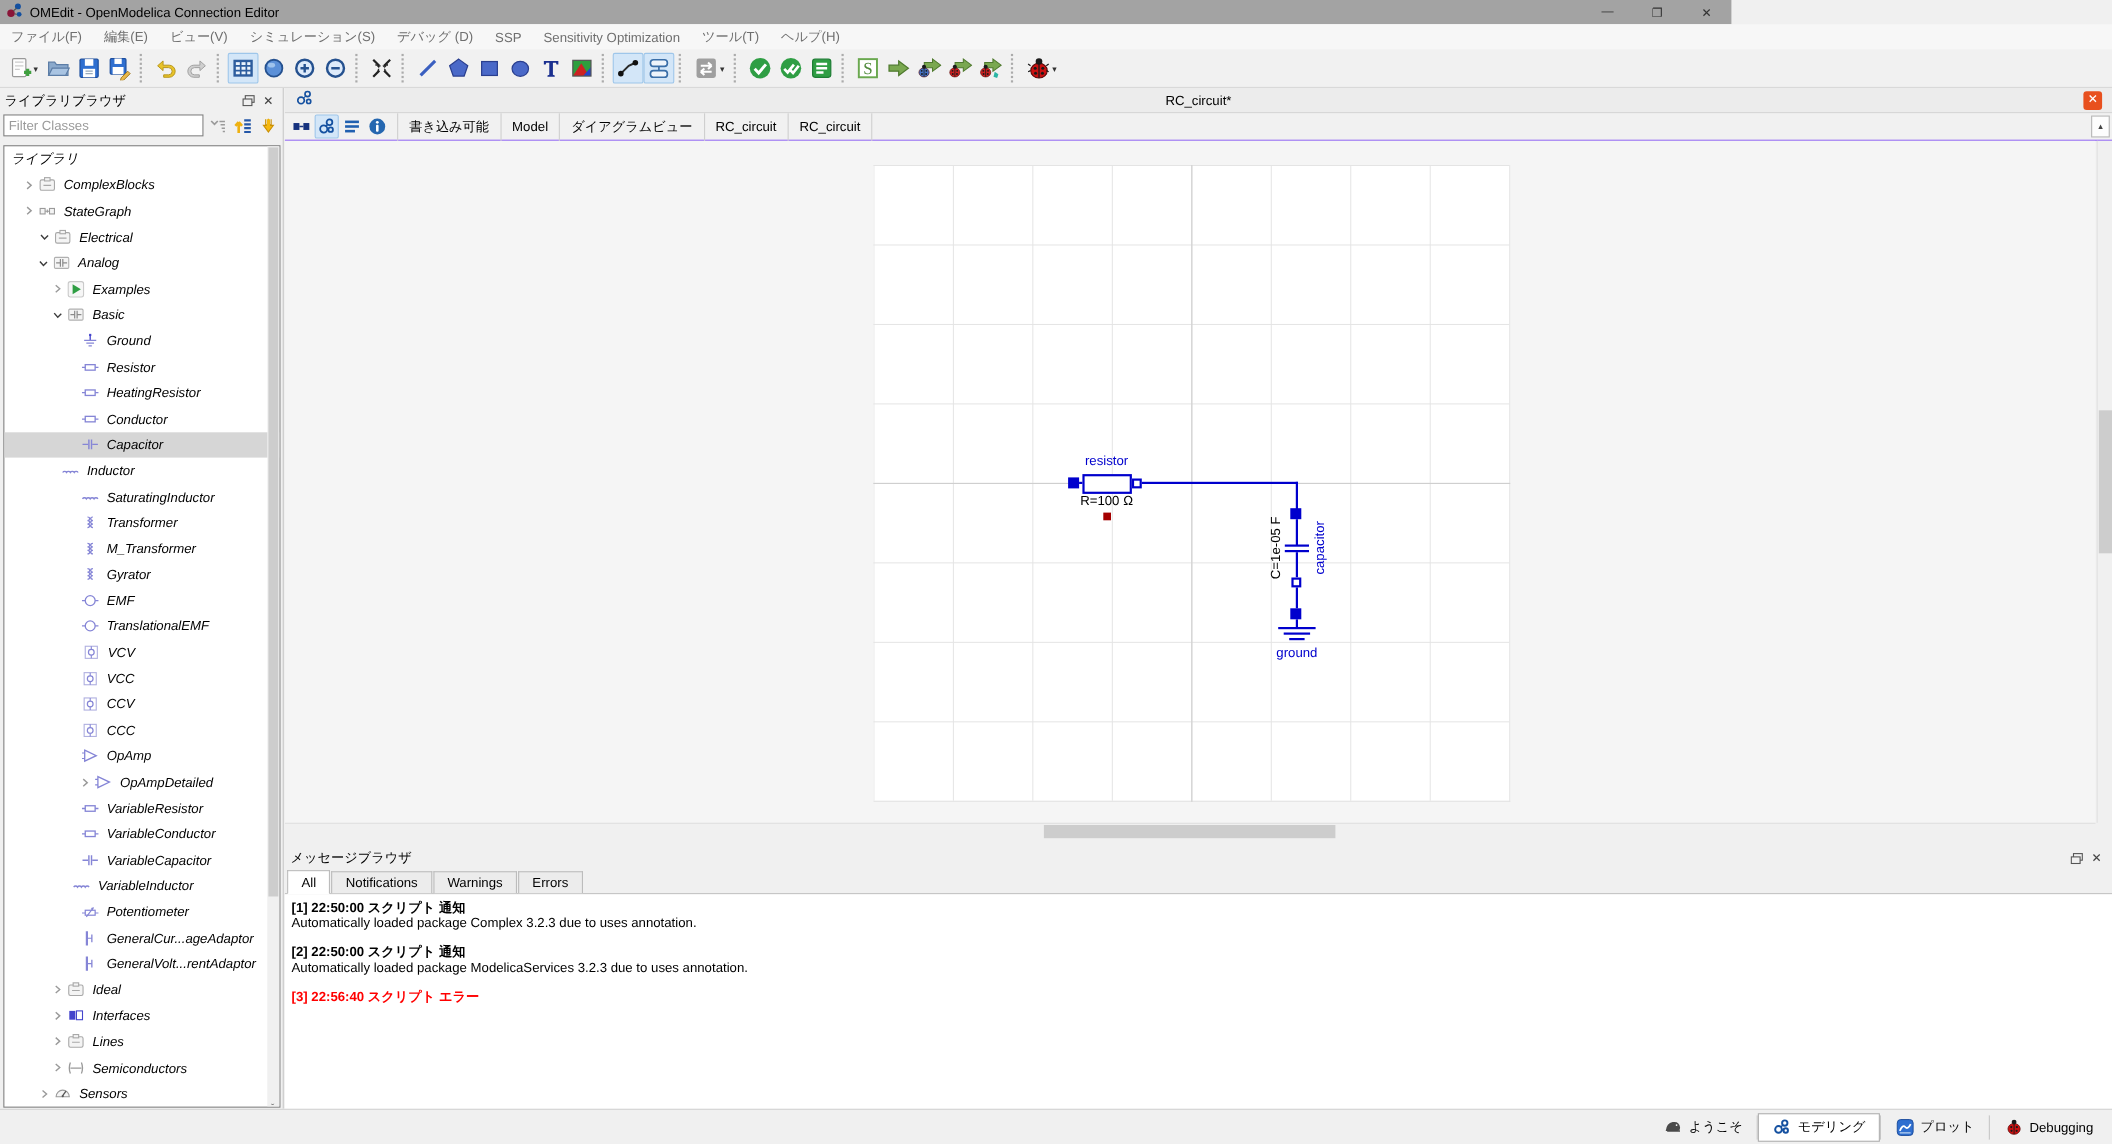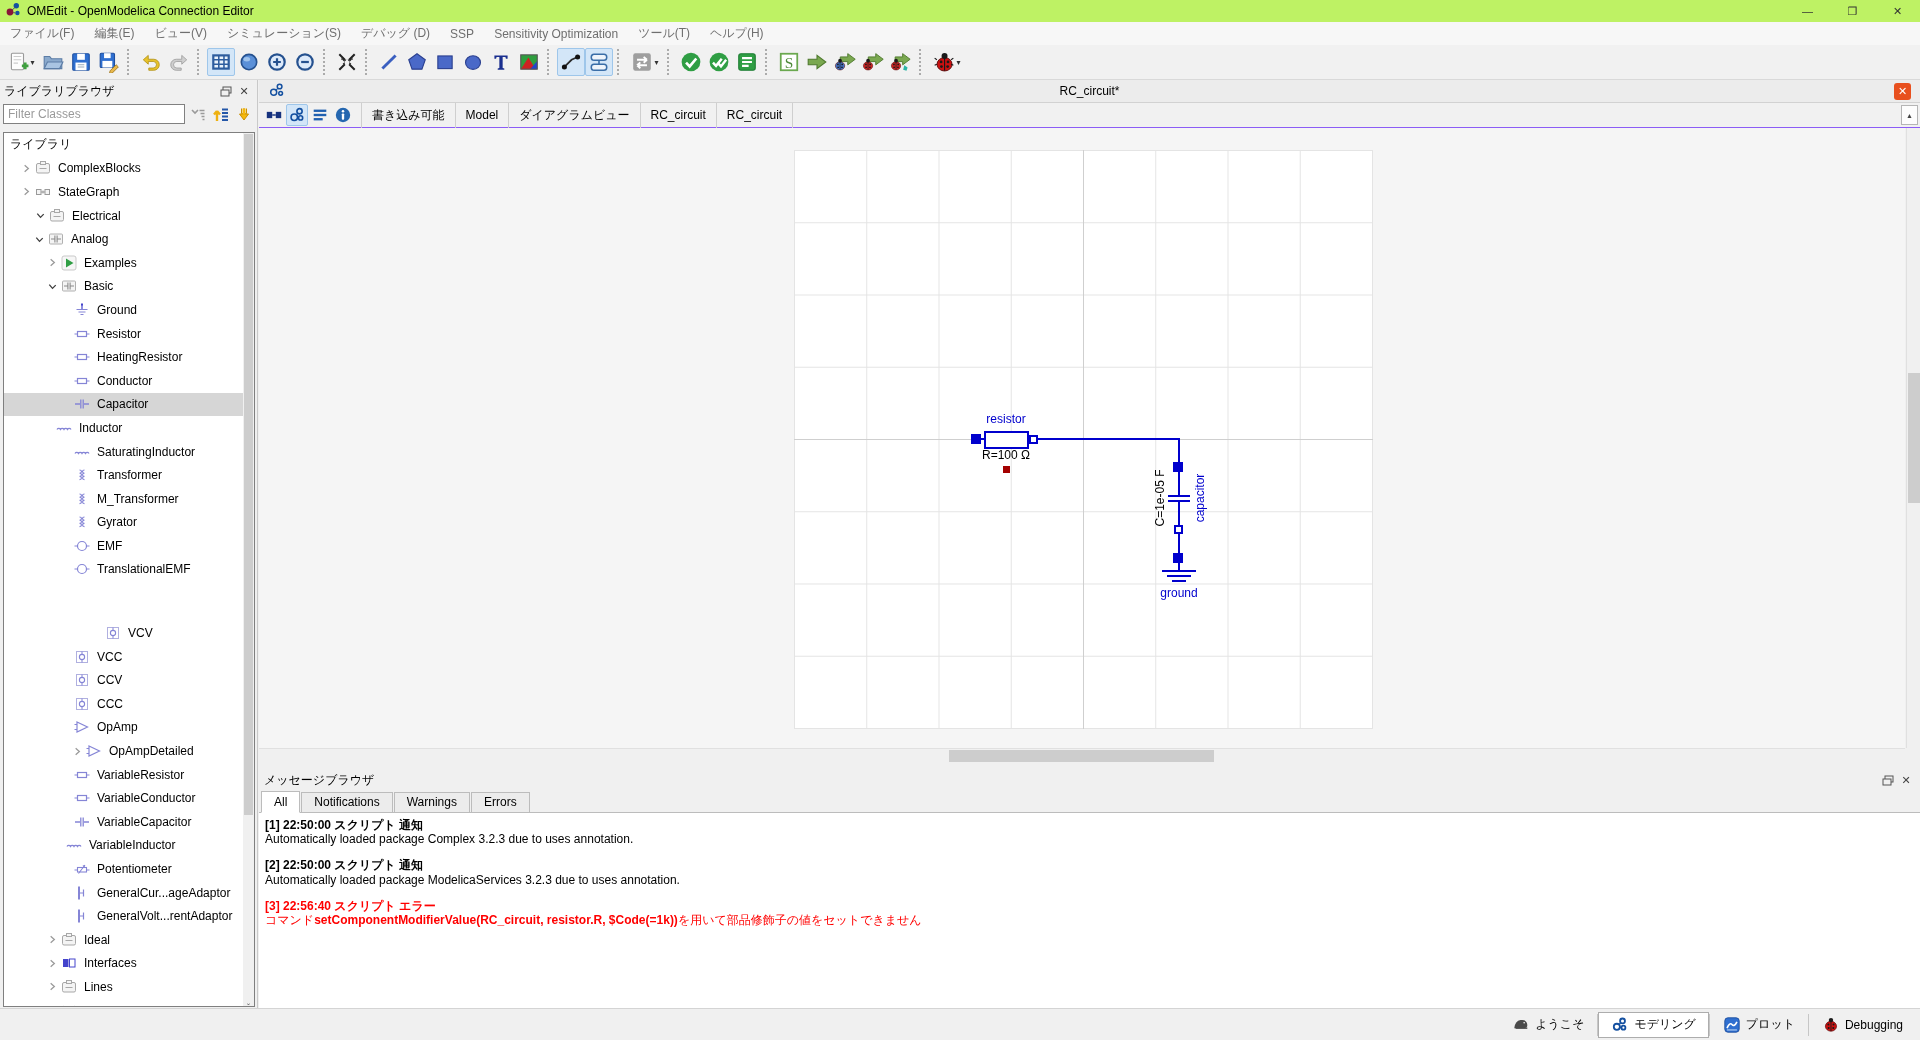--- a/index.html
+++ b/index.html
@@ -1,20 +1,20 @@
 <!DOCTYPE html>
 <html><head>
 <meta charset="utf-8">
 <style>
   * { margin:0; padding:0; box-sizing:border-box; }
   html,body { width:1920px; height:1040px; font-family:"Liberation Sans","DejaVu Sans",sans-serif; background:#f0f0f0; overflow:hidden; }
   .app { position:absolute; inset:0; width:1920px; height:1040px; background:#f0f0f0; }
 
   
-  .titlebar { position:absolute; left:0; top:0; width:1920px; height:22px; background:#bef264; display:flex; align-items:center; }
+  .titlebar { position:absolute; left:0; top:0; width:1574px; height:22px; background:#a3a3a3; display:flex; align-items:center; }
   .titlebar .logo { margin-left:5px; }
   .titlebar .title { font-size:12px; color:#000; margin-left:6px; }
   .wincontrols { position:absolute; right:0; top:0; height:22px; display:flex; }
   .winbtn { width:45px; height:22px; display:flex; align-items:center; justify-content:center; font-size:11px; color:#333; }
 
   
   .menubar { position:absolute; left:0; top:22px; width:1920px; height:23px; background:#f7f7f7; display:flex; align-items:center; }
   .menuitem { font-size:12px; color:#6f6f6f; padding:0 10px; height:100%; display:flex; align-items:center; }
 
   
@@ -27,21 +27,21 @@
 
   
   .leftdock { position:absolute; left:0; top:80px; width:258px; height:928px; background:#f0f0f0; border-right:1px solid #c9c9c9; }
   .dock-title { height:22px; display:flex; align-items:center; padding:0 4px; font-size:12px; color:#000; }
   .dock-title .t { flex:1; }
   .dock-mini { width:18px; height:16px; display:flex; align-items:center; justify-content:center; }
   .filter-row { height:24px; display:flex; align-items:center; padding:0 3px; gap:2px; }
   .filter-input { flex:1; height:20px; border:1px solid #808080; background:#fff; font-size:12px; padding:0 4px; color:#b91c1c; font-family:"Liberation Sans",sans-serif; }
   .filter-input::placeholder { color:#9a9a9a; }
   .mini-icon-btn { width:21px; height:20px; display:flex; align-items:center; justify-content:center; }
-  .treebox { position:absolute; left:3px; top:52px; width:252px; height:875px; border:1px solid #7f7f7f; background:#fff; overflow:hidden; }
+  .treebox { position:absolute; left:3px; top:52px; width:252px; height:875px; border:1px solid #7f7f7f; background:#fff; overflow:hidden;font-style:italic; }
   .tree { position:absolute; inset:0; }
   .trow { height:23.6px; display:flex; align-items:center; font-size:12px; color:#000; white-space:nowrap; }
   .trow.selected { background:#d6d6d6; }
   .trow .arrow { width:16px; display:flex; align-items:center; justify-content:center; flex:none; }
   .trow .ticon { width:17px; display:flex; align-items:center; justify-content:center; flex:none; margin-right:7px; }
   .tree-scroll { position:absolute; right:0; top:0; width:11px; height:100%; background:#f0f0f0; }
   .tree-thumb { position:absolute; left:1px; width:9px; background:#cdcdcd; border-radius:0; }
   .tree-scroll .sb-arrow { position:absolute; bottom:1px; left:0; width:11px; text-align:center; font-size:9px; color:#555; }
 
   
@@ -596,21 +596,21 @@
           <div class="trow" style="padding-left: 53px;">
             <span class="arrow"></span>
             <span class="ticon">
               <svg width="16" height="16" viewBox="0 0 16 16">
                 <circle cx="8" cy="8" r="4.5" fill="none" stroke="#8585d6" stroke-width="1.2"></circle>
                 <path d="M0.5 8 h3 M12.5 8 h3" stroke="#8585d6" stroke-width="1.2"></path>
               </svg>
             </span>
             <span>TranslationalEMF</span>
           </div>
-          <div class="trow" style="padding-left: 84px; margin-top: 40px;">
+          <div class="trow" style="padding-left: 54px;">
             <span class="arrow"></span>
             <span class="ticon">
               <svg width="16" height="16" viewBox="0 0 16 16">
                 <rect x="2.5" y="2.5" width="11" height="11" fill="none" stroke="#b0b0e0" stroke-width="1"></rect>
                 <circle cx="8" cy="8" r="2.6" fill="none" stroke="#8585d6" stroke-width="1.1"></circle>
                 <path d="M8 2.5 v3 M8 10.5 v3" stroke="#8585d6" stroke-width="1"></path>
               </svg>
             </span>
             <span>VCV</span>
           </div>
@@ -942,21 +942,20 @@
           <div class="msg-block">
             <div class="msg-head">[1] 22:50:00 スクリプト 通知</div>
             <div class="msg-body">Automatically loaded package Complex 3.2.3 due to uses annotation.</div>
           </div>
           <div class="msg-block">
             <div class="msg-head">[2] 22:50:00 スクリプト 通知</div>
             <div class="msg-body">Automatically loaded package ModelicaServices 3.2.3 due to uses annotation.</div>
           </div>
           <div class="msg-block error">
             <div class="msg-head">[3] 22:56:40 スクリプト エラー</div>
-            <div class="msg-body">コマンド<b>setComponentModifierValue(RC_circuit, resistor.R, $Code(=1k))</b>を用いて部品修飾子の値をセットできません</div>
           </div>
         </div>
     </div>
   </div>
 
   <div class="statusbar">
     <div class="status-buttons" id="status-buttons">
         <div class="sbtn">
           <svg width="18" height="18" viewBox="0 0 20 20">
             <path d="M2.5 13.5 Q3.5 5.5 9.5 4.5 Q16.5 3.5 17 10 Q17.2 13.5 14 13.5 z" fill="#4a4a4a"></path>

